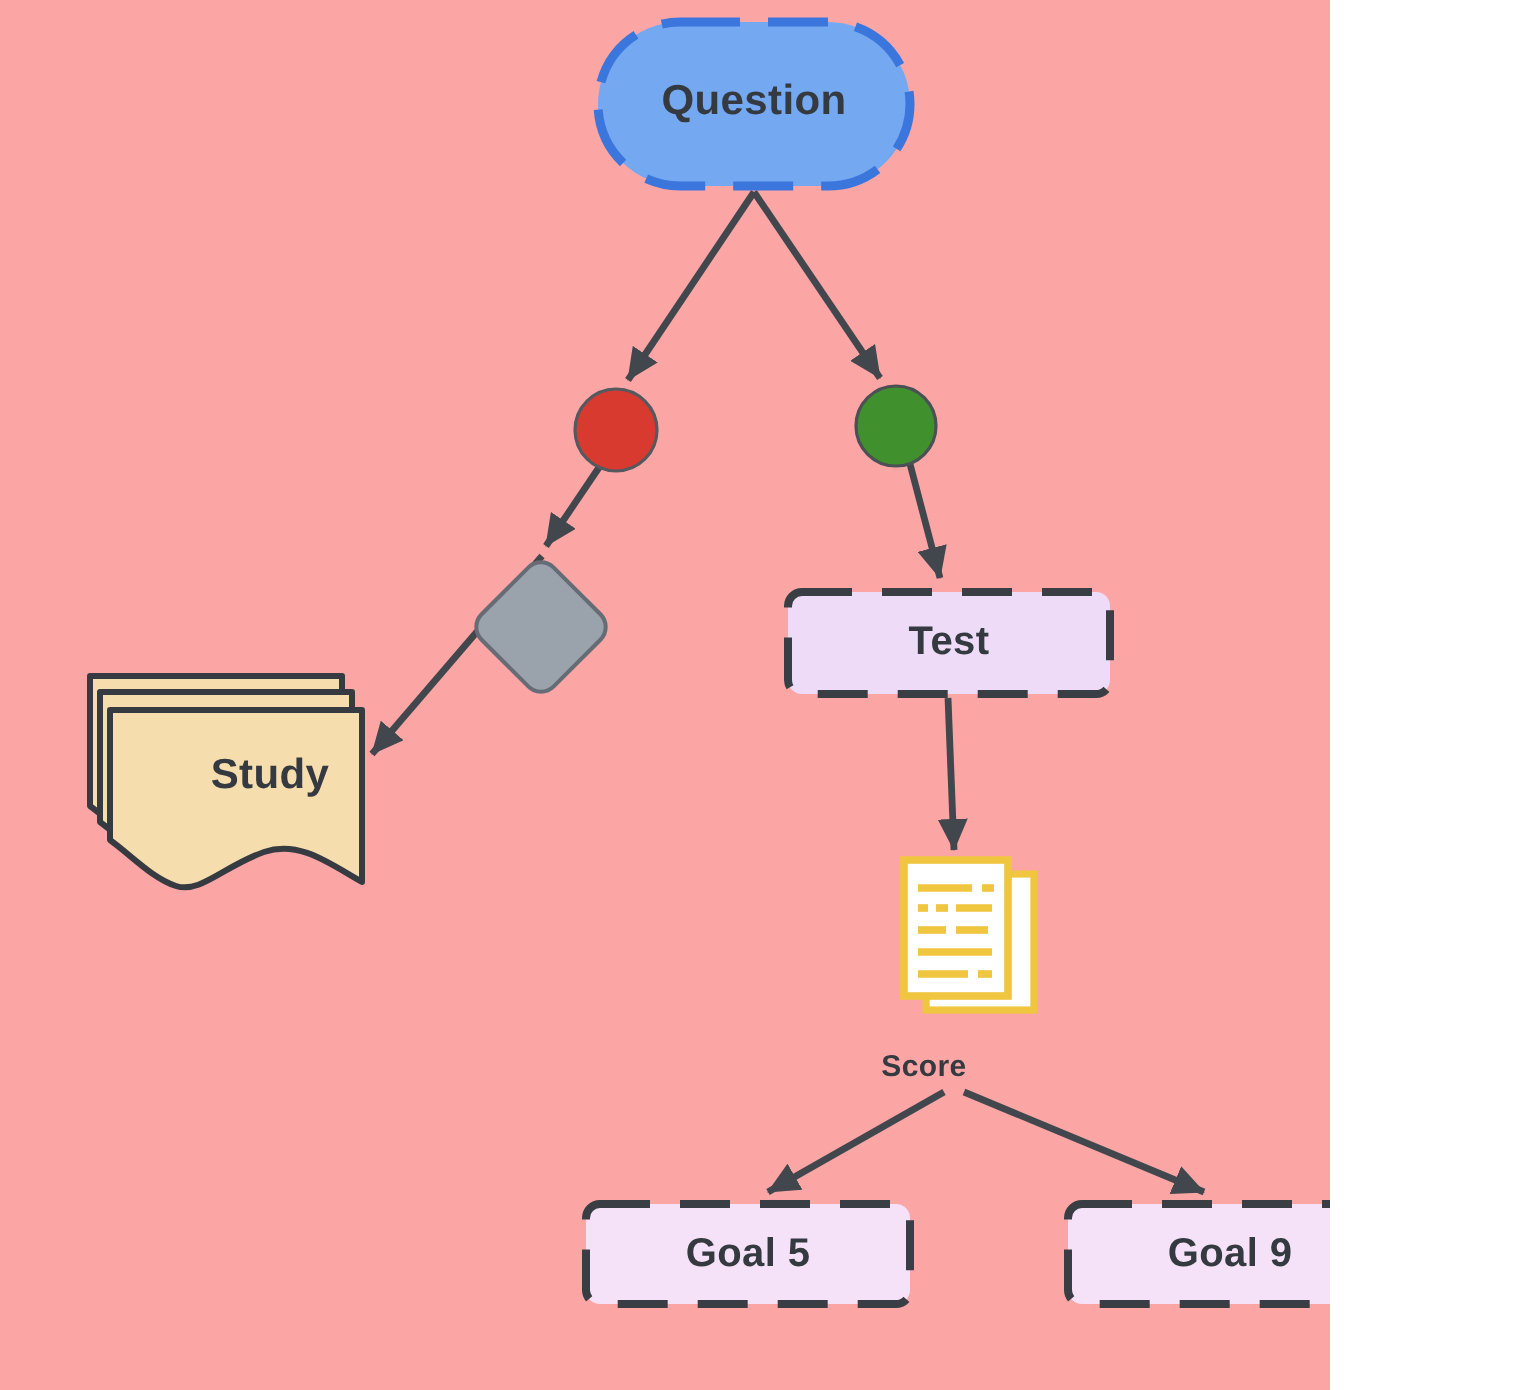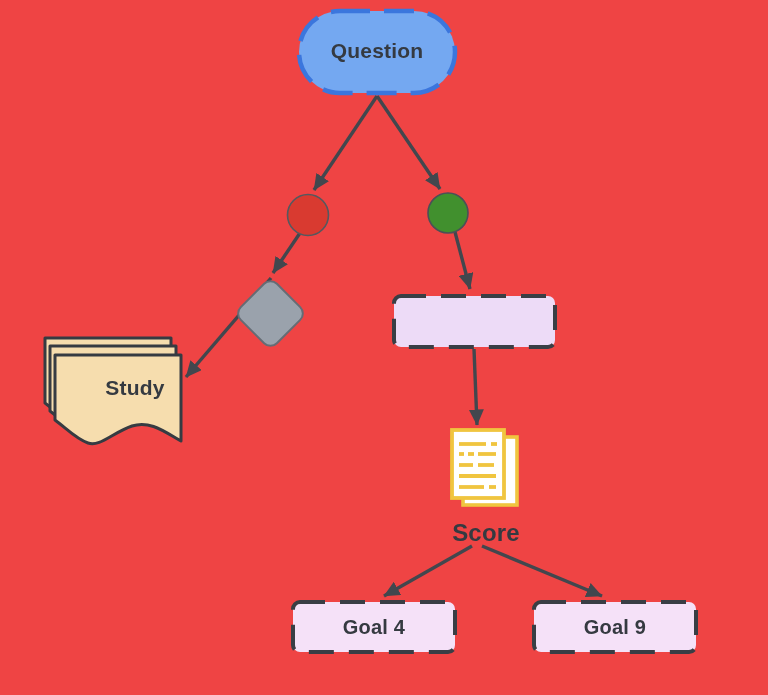--- a/index.html
+++ b/index.html
@@ -1,40 +1,40 @@
 <!DOCTYPE html>
 <html><head>
 <meta charset="utf-8">
 <style>
   html, body { margin: 0; padding: 0; background: #ffffff; }
   .stage {
     position: relative;
-    width: 768px;
+    width: 665px;
     height: 695px;
-    background: #ef4444;
+    background: #fca5a5;
     font-family: "Liberation Sans", sans-serif;
     overflow: hidden;
   }
   .stage svg { position: absolute; left: 0; top: 0; }
   .node-label {
     position: absolute;
     display: flex;
     align-items: center;
     justify-content: center;
     font-weight: bold;
     color: #353a41;
     font-size: 20px;
     letter-spacing: 0.2px;
     pointer-events: none;
     white-space: nowrap;
   }
   .lbl-question { left: 297px; top: 9px;   width: 160px; height: 84px; font-size: 21px; }
   .lbl-test     { left: 394px; top: 296px; width: 161px; height: 51px; }
   .lbl-study    { left: 58px;  top: 372px; width: 106px; height: 32px; font-size: 21px; margin-left: 24px; }
-  .lbl-score    { left: 436px; top: 520px; width: 100px; height: 26px; font-size: 24px; }
+  .lbl-score    { left: 412px; top: 520px; width: 100px; height: 26px; font-size: 15px; }
   .lbl-goal1    { left: 293px; top: 602px; width: 162px; height: 50px; }
   .lbl-goal2    { left: 534px; top: 602px; width: 162px; height: 50px; }
 
   .edge { stroke-width: 3.4; fill: none; }
   .dashed-box { stroke-width: 4; stroke-dasharray: 25 15; }
 </style>
 </head>
 <body>
 
 <div class="stage">
@@ -87,17 +87,18 @@
           <line x1="478" y1="465" x2="494" y2="465"></line>
         <line x1="459" y1="476" x2="496" y2="476"></line>
         <line x1="459" y1="487" x2="484" y2="487"></line>
           <line x1="489" y1="487" x2="496" y2="487"></line>
       </g>
     </g>
   </svg>
 
   <div class="node-label lbl-question">Question</div>
   <div class="node-label lbl-study">Study</div>
+  <div class="node-label lbl-test">Test</div>
   <div class="node-label lbl-score">Score</div>
-  <div class="node-label lbl-goal1">Goal 4</div>
+  <div class="node-label lbl-goal1">Goal 5</div>
   <div class="node-label lbl-goal2">Goal 9</div>
 
 </div>
 
 </body></html>

